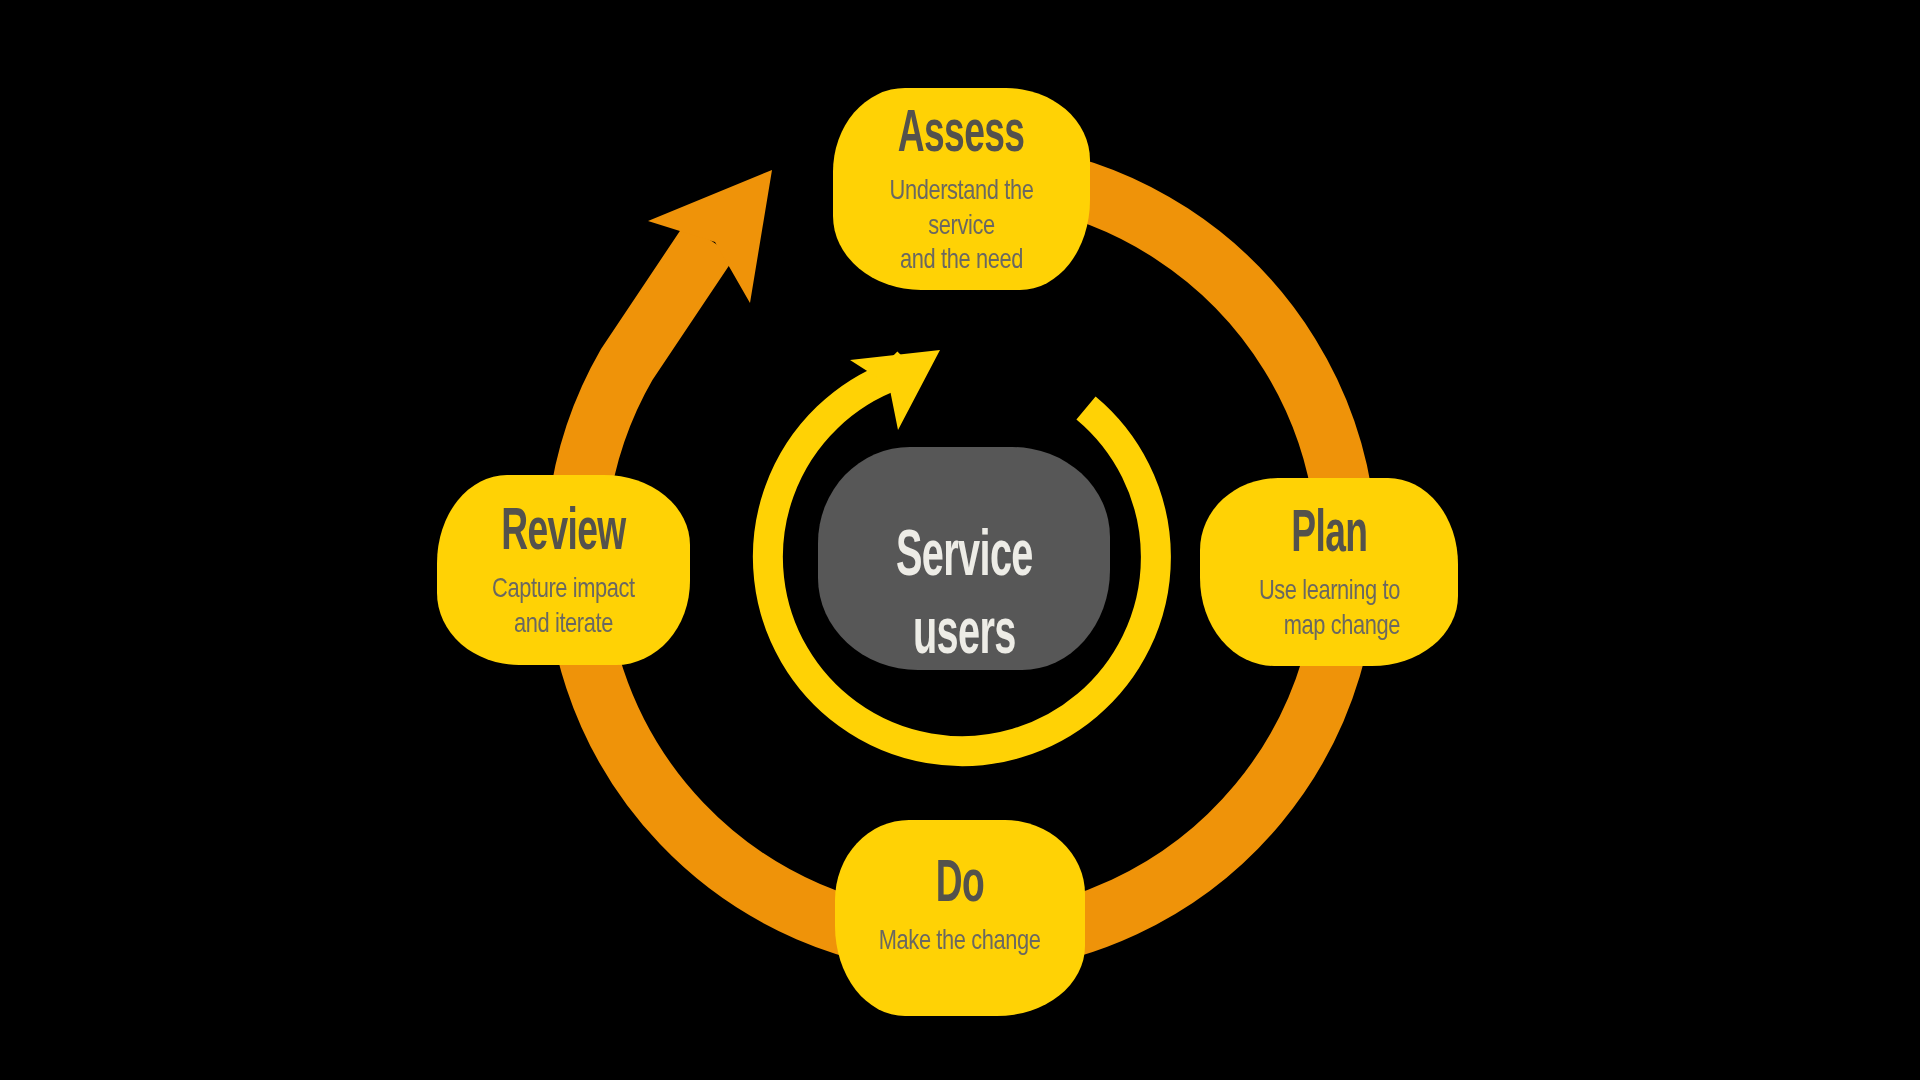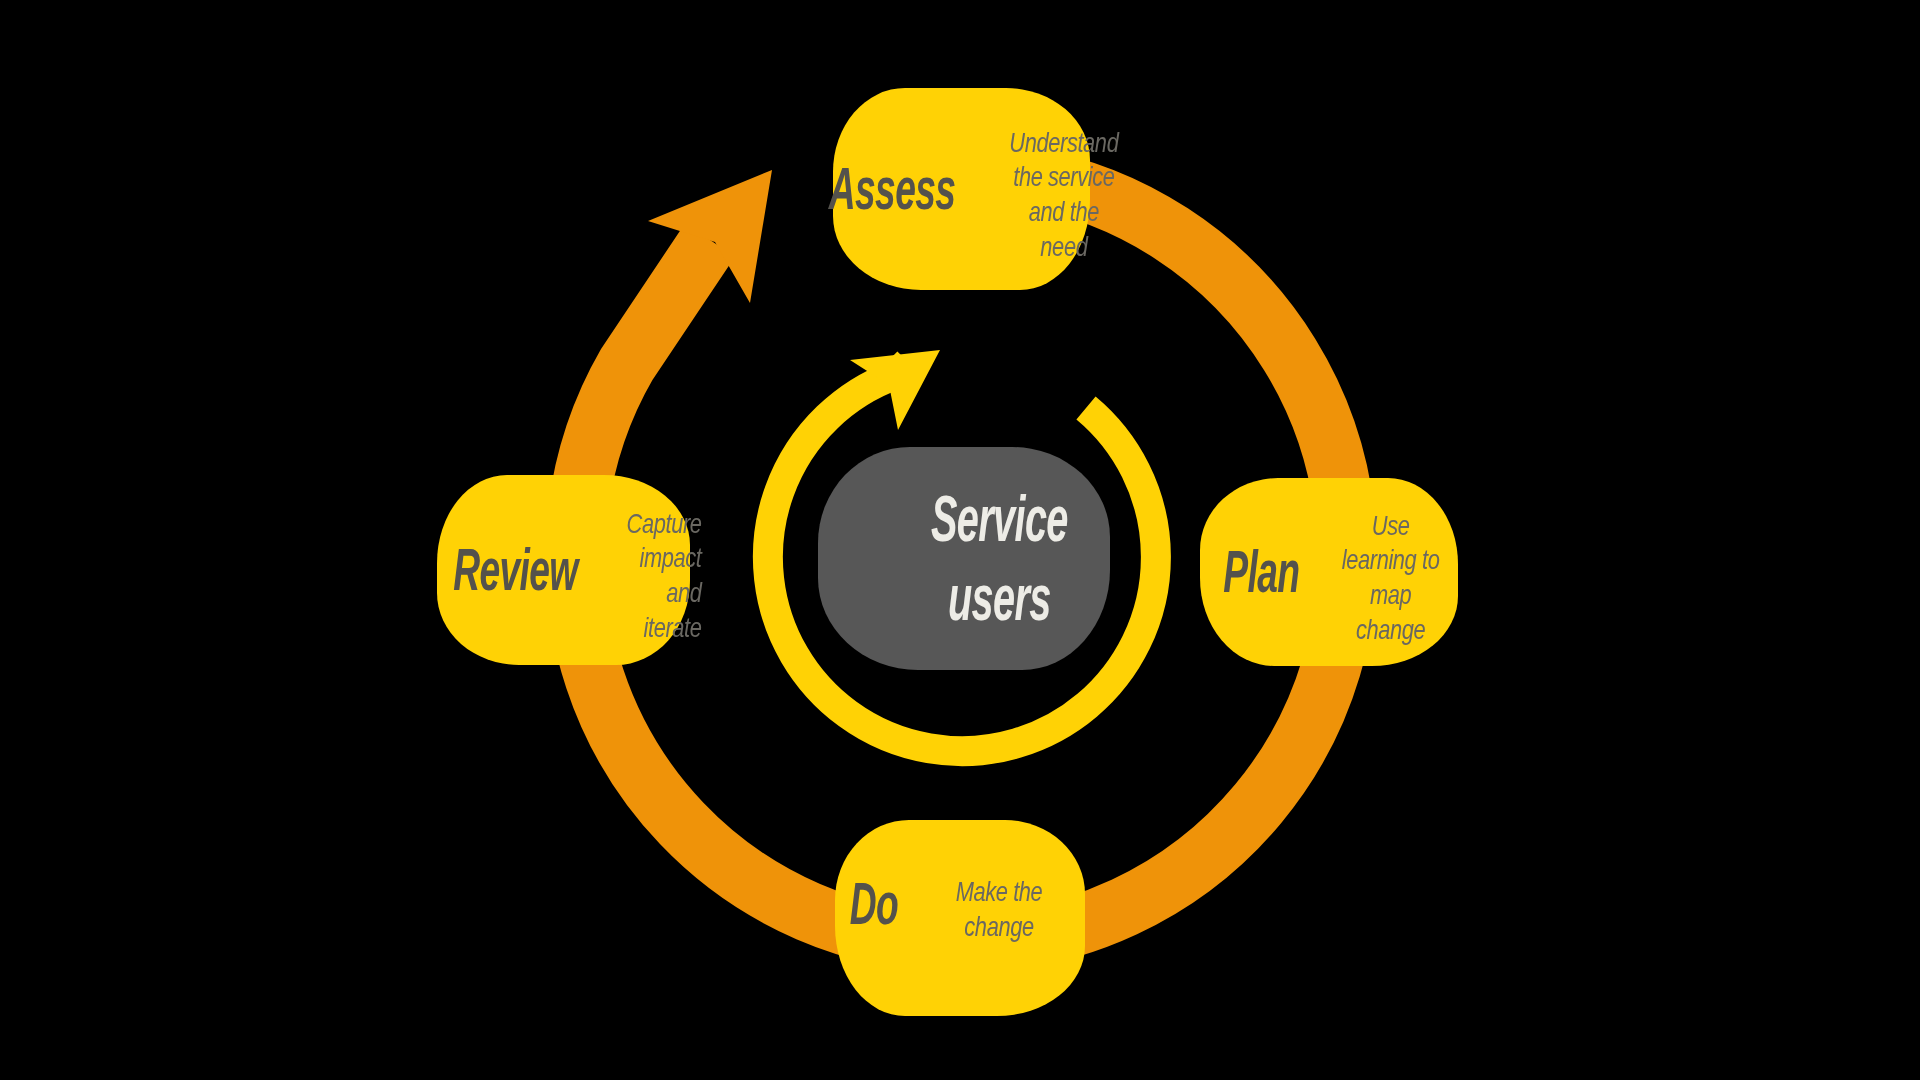--- a/index.html
+++ b/index.html
@@ -15,26 +15,25 @@
 
   .ring       { fill: none; stroke: var(--ring-orange, #EF9309); stroke-width: 60px; }
   .inner-ring { fill: none; stroke: var(--accent-yellow, #FFD205); stroke-width: 30px; }
   .head-orange { fill: var(--ring-orange, #EF9309); stroke: none; }
   .head-yellow { fill: var(--accent-yellow, #FFD205); stroke: none; }
 
   .node {
     position: absolute;
     background: var(--accent-yellow, #FFD205);
     display: flex;
-    flex-direction: row;
+    flex-direction: column;
     align-items: center;
     justify-content: center;
     text-align: center;
     box-sizing: border-box;
-    font-style: italic;
   }
   .node .title {
     display: inline-block;
     font-weight: bold;
     font-size: 60px;
     line-height: 1;
     color: var(--title-text, #54524C);
     letter-spacing: -1px;
     transform: scaleX(0.62);
     white-space: nowrap;
@@ -46,23 +45,23 @@
     line-height: 1.24;
     color: var(--subtitle-text, #6A6862);
     letter-spacing: -0.5px;
     transform: scaleX(0.78);
     white-space: pre-line;
   }
 
   .node-assess { left: 833px;  top: 88px;  width: 257px; height: 202px;
                  border-radius: 72px 84px 70px 88px / 84px 72px 90px 74px; }
   .node-plan   { left: 1200px; top: 478px; width: 258px; height: 188px;
-                 border-radius: 78px 70px 86px 74px / 72px 86px 70px 88px; }
+                 border-radius: 78px 70px 86px 74px / 72px 86px 70px 88px; text-align: right; }
   .node-review { left: 437px;  top: 475px; width: 253px; height: 190px;
-                 border-radius: 70px 86px 74px 82px / 88px 70px 84px 72px; text-align: right; }
+                 border-radius: 70px 86px 74px 82px / 88px 70px 84px 72px; }
   .node-do     { left: 835px;  top: 820px; width: 250px; height: 196px; padding-bottom: 28px;
                  border-radius: 74px 80px 88px 70px / 80px 74px 70px 90px; }
 
   .node-center {
     left: 818px; top: 447px; width: 292px; height: 223px;
     background: var(--center-gray, #575757);
     border-radius: 92px 98px 88px 100px / 96px 90px 100px 92px;
     justify-content: flex-end;
   }
   .node-center .title {

